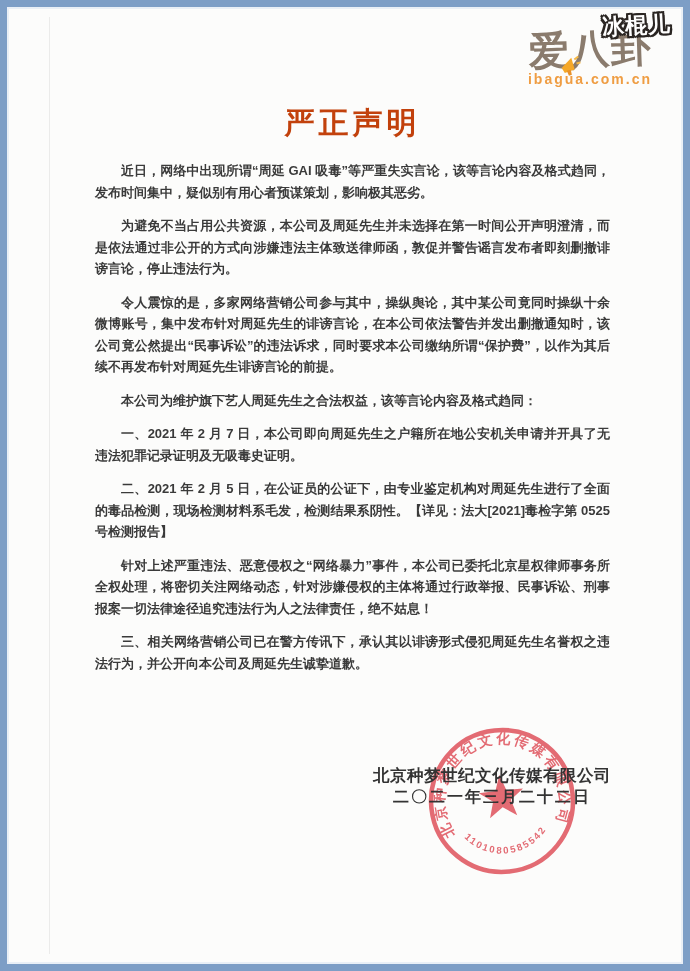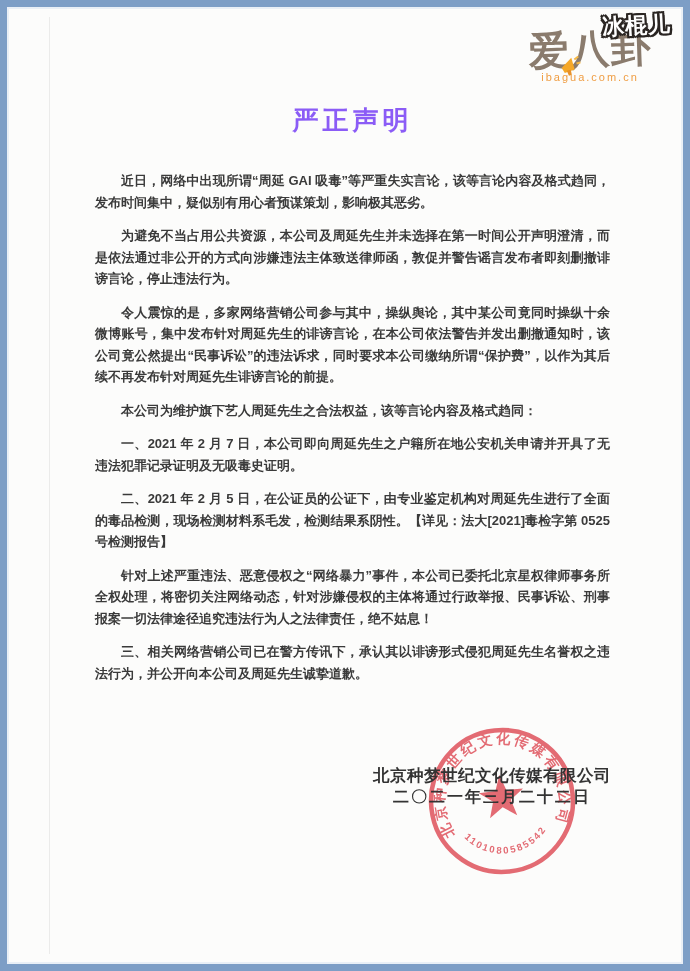--- a/index.html
+++ b/index.html
@@ -21,24 +21,24 @@
   .fold-line {
     position: absolute; left: 42px; top: 10px; bottom: 10px; width: 1px;
     background: rgba(160,160,160,0.18);
   }
   
   .doc {
     position: absolute; left: 88px; top: 96px; width: 515px;
     color: #3a3a3a;
   }
   .doc-title {
-    margin: 0 0 32px 0;
+    margin: 0 0 16px 0;
     text-align: center;
-    font-size: 26px; font-weight: bold; letter-spacing: 4px;
-    color: #8b5cf6;
+    font-size: 30px; font-weight: bold; letter-spacing: 4px;
+    color: #c2410c;
   }
   .doc-body p {
     margin: 0 0 12px 0;
     text-indent: 2em;
     font-size: 13px; line-height: 21.5px;
     font-weight: 600;
     text-align: justify;
     color: #3a3a3a;
   }
   
@@ -67,21 +67,21 @@
     position: relative;
     font-size: 40px; font-weight: bold; line-height: 44px;
     color: #8a7b6d; letter-spacing: 1px;
     transform: rotate(-2deg);
   }
   .logo-megaphone {
     position: absolute; left: 42px; top: 14px;
   }
   .logo-domain {
     margin-top: 0px;
-    font-size: 11px; font-weight: normal; letter-spacing: 2px;
+    font-size: 14px; font-weight: bold; letter-spacing: 2px;
     color: #ef9d43;
   }
   .sticker {
     position: absolute; top: 4px; right: 12px; z-index: 6;
     font-size: 22px; font-weight: bold; letter-spacing: 1px;
     color: #ffffff;
     transform: rotate(-3deg);
     text-shadow:
       -2px -2px 0 #2a2522, 2px -2px 0 #2a2522,
       -2px  2px 0 #2a2522, 2px  2px 0 #2a2522,

